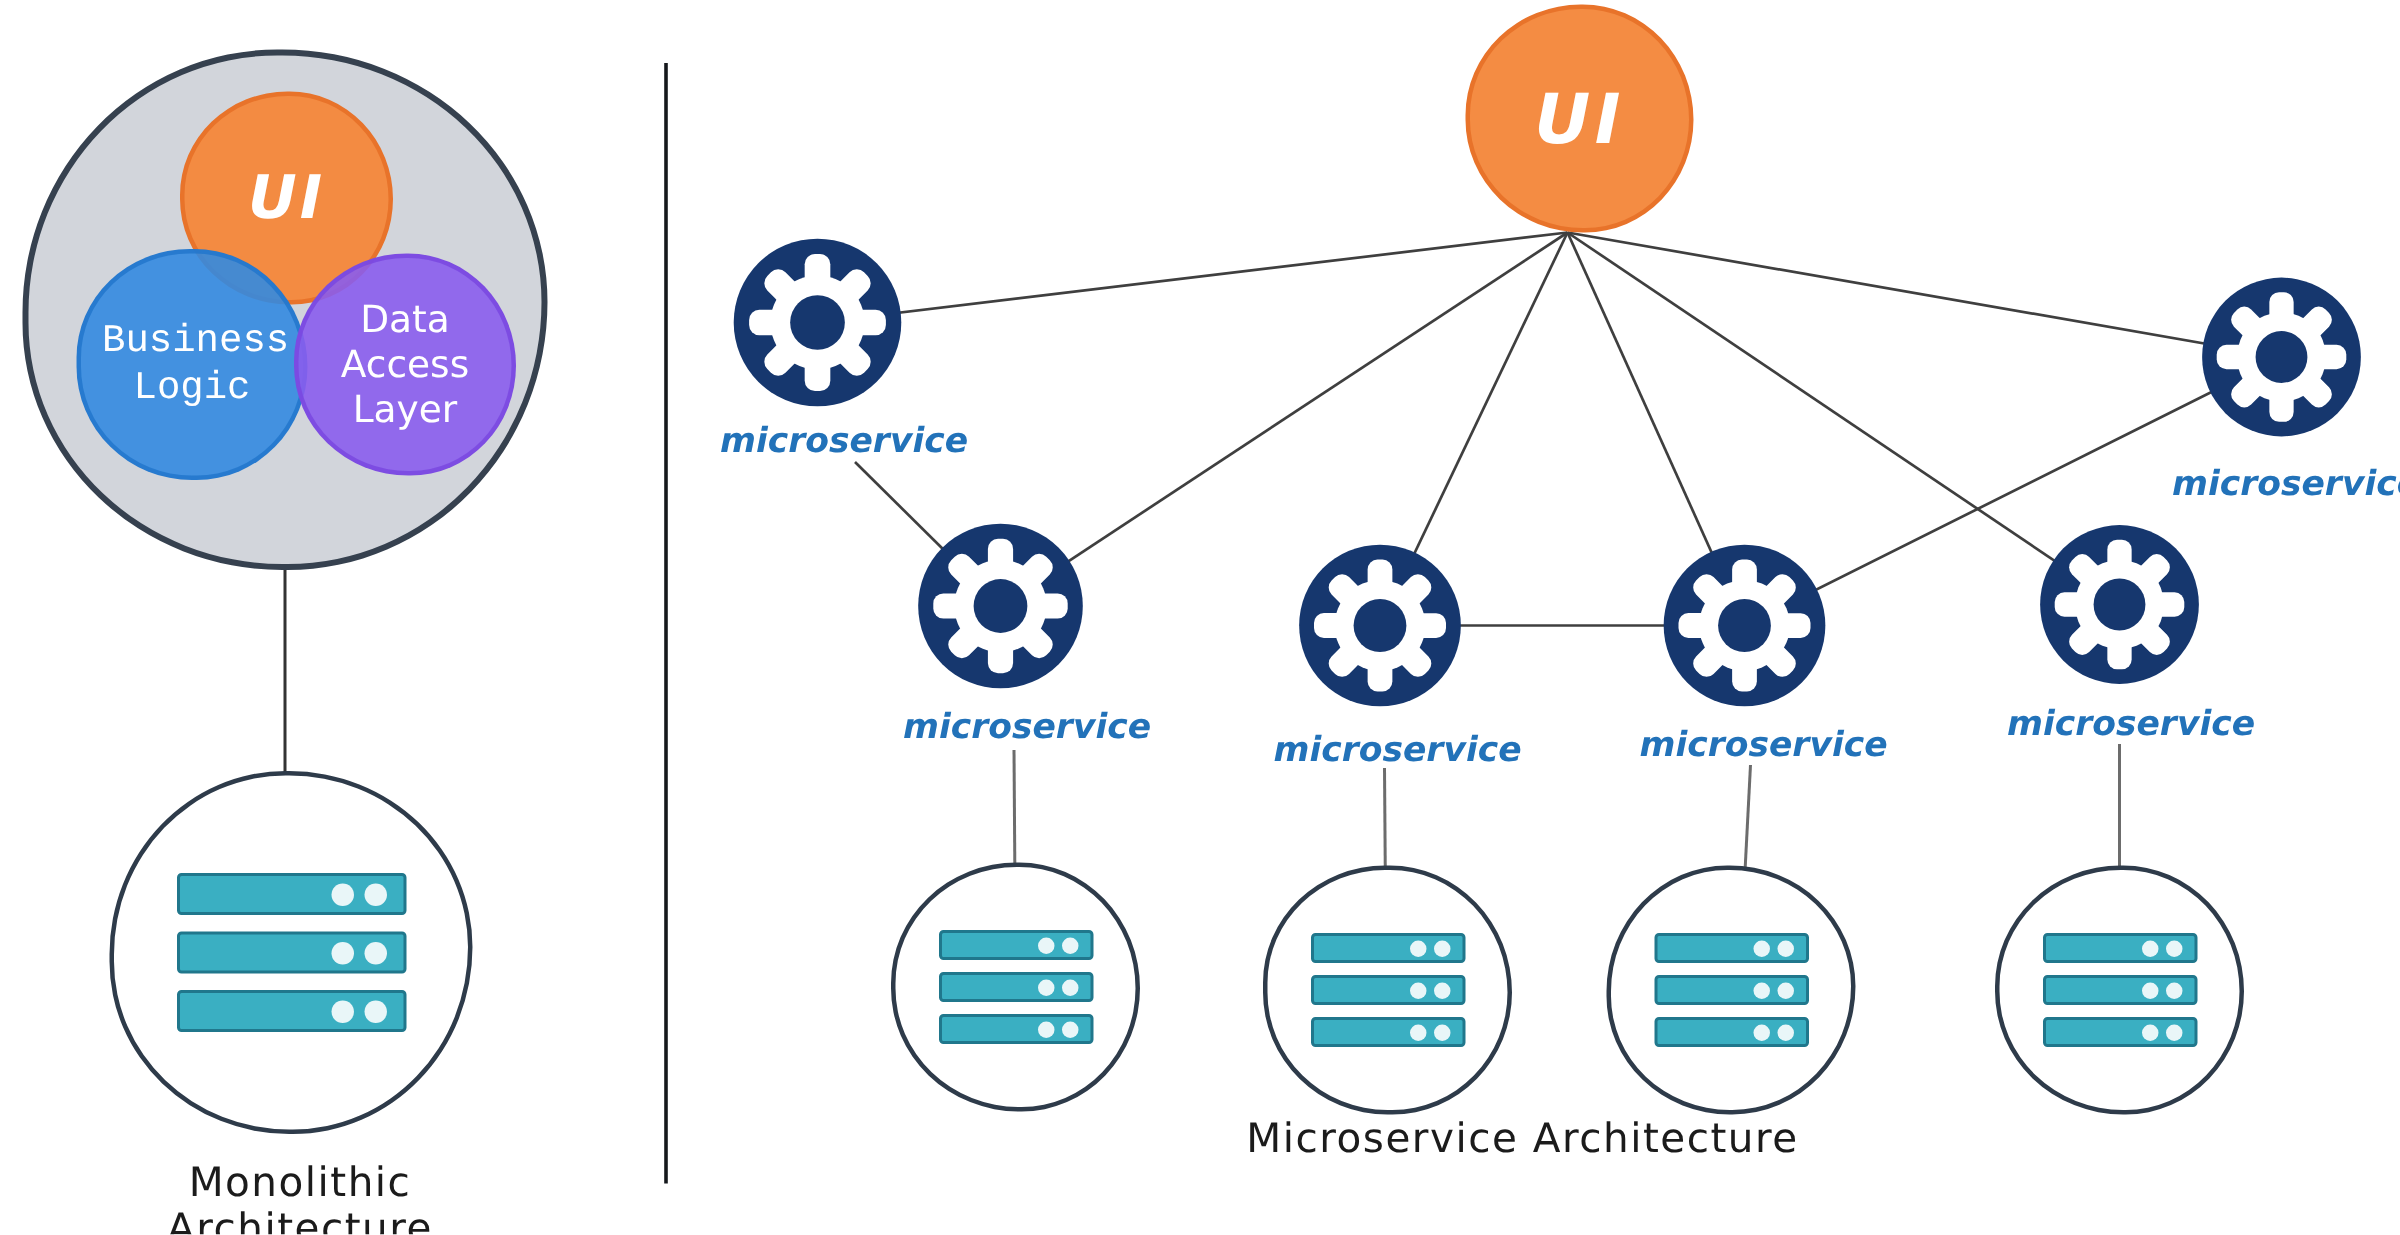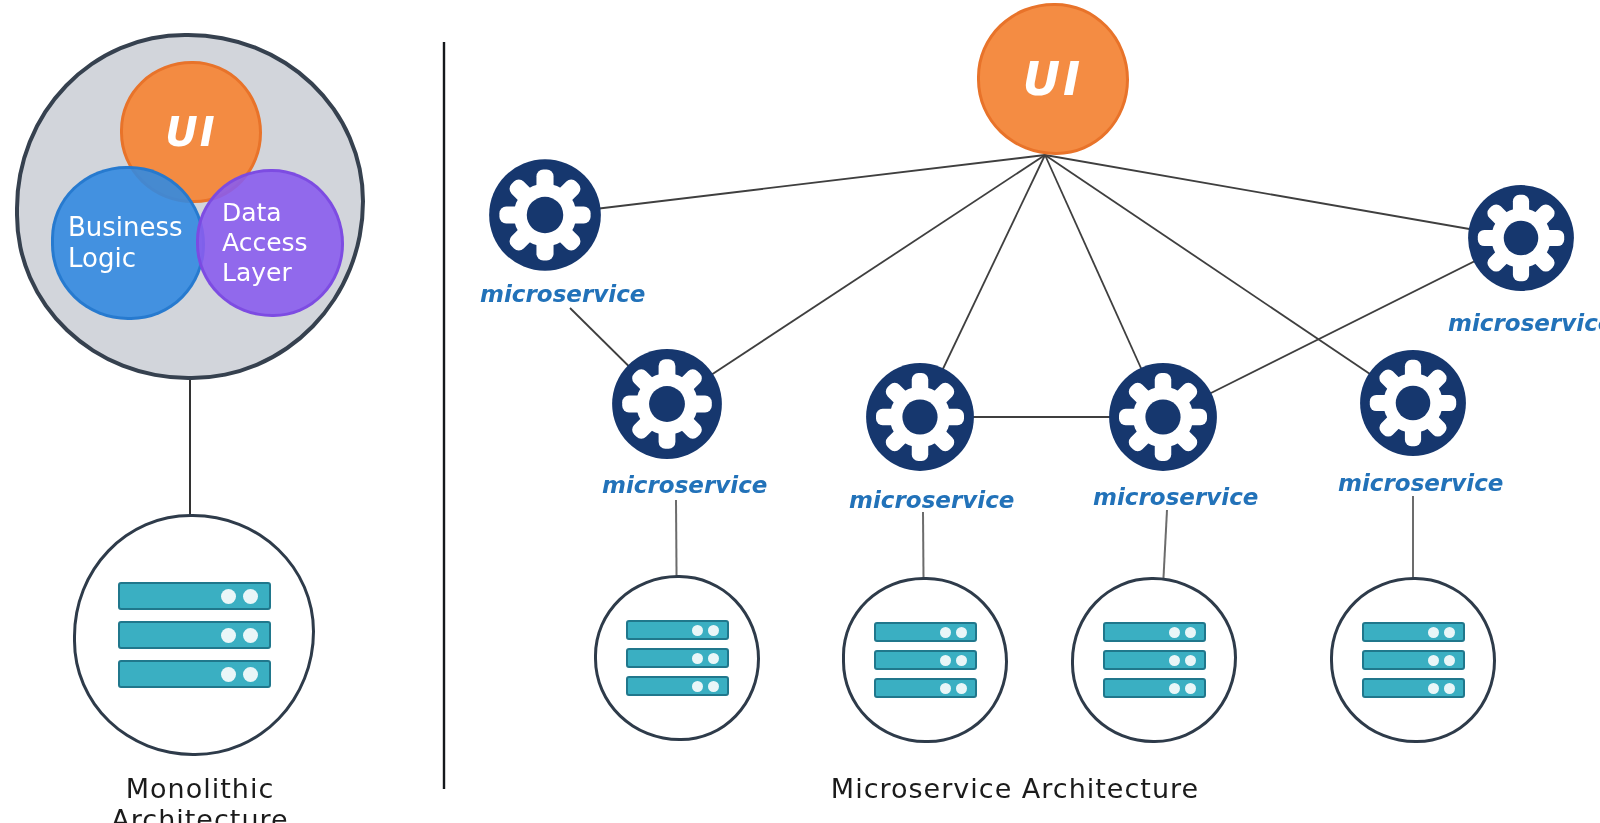--- a/index.html
+++ b/index.html
@@ -10,30 +10,30 @@
   
   #wires{position:absolute;left:0;top:0;z-index:1;}
   #wires line{stroke:#3f3f3f;stroke-width:1.8;}
   #wires line.gray{stroke:#6c6c6c;stroke-width:2;}
   #wires line.thick{stroke:#333;stroke-width:2;}
   #wires line.divider{stroke:#15181c;stroke-width:2.4;}
   
   .sk1{border-radius:49% 51% 50% 50% / 51% 49% 52% 48%;}
   .sk2{border-radius:51% 49% 48% 52% / 49% 51% 50% 50%;}
   .sk3{border-radius:50% 50% 49% 51% / 48% 52% 50% 50%;}
-  .node{position:absolute;z-index:2;display:flex;align-items:center;justify-content:center;box-sizing:border-box;}
+  .node{position:absolute;z-index:2;display:flex;align-items:center;justify-content:center;text-align:center;box-sizing:border-box;}
   
   .mono-outer{left:15px;top:33px;width:350px;height:347px;background:#d2d5db;border:4px solid #36414f;}
   .mono-ui{left:120px;top:61px;width:142px;height:142px;background:rgba(244,136,61,.97);border:3px solid #e8732a;z-index:3;
            color:#fff;font-size:40px;font-weight:700;font-style:italic;letter-spacing:2px;}
   .mono-biz{left:51px;top:166px;width:154px;height:154px;background:rgba(51,138,224,.90);border:3px solid rgba(34,119,204,.85);z-index:4;
             color:#fff;font-size:26px;line-height:1.2;}
   .mono-dal{left:196px;top:169px;width:148px;height:148px;background:rgba(138,93,237,.90);border:3px solid rgba(122,72,224,.85);z-index:5;
             color:#fff;font-size:25px;line-height:1.2;}
-  .mono-biz span{display:inline-block;width:120px;}
+  .mono-biz span{display:inline-block;width:120px;font-family:Liberation Mono, monospace;}
   .mono-dal span{display:inline-block;width:96px;}
   
   .ui-r{left:977px;top:3px;width:152px;height:152px;background:rgba(244,136,61,.97);border:3px solid #e8732a;
         color:#fff;font-size:46px;font-weight:700;font-style:italic;letter-spacing:3px;}
   
   .db{background:#ffffff;border:3.5px solid #2e3b4a;flex-direction:column;}
   .db-l{left:73px;top:514px;width:242px;height:242px;}
   .db-s{width:166px;height:166px;border-width:3px;}
   .db1{left:594px;top:575px;}
   .db2{left:842px;top:577px;}
@@ -59,21 +59,21 @@
   .ms-label{position:absolute;z-index:2;width:150px;text-align:left;color:#2272b9;font-size:23px;font-weight:600;font-style:italic;}
   .ml1{left:480px;top:281px;}
   .ml2{left:602px;top:472px;}
   .ml3{left:849px;top:487px;}
   .ml4{left:1093px;top:484px;}
   .ml5{left:1338px;top:470px;}
   .ml6{left:1448px;top:310px;}
   
   .caption{position:absolute;z-index:2;text-align:center;color:#1b1b1b;font-size:27px;letter-spacing:1px;font-weight:500;}
   .cap-l{left:40px;top:773px;width:320px;}
-  .cap-r{left:815px;top:773px;width:400px;}
+  .cap-r{left:815px;top:744px;width:400px;}
 </style>
 </head>
 <body>
 
 <div id="app">
 
   <svg id="wires" width="1600" height="823">
 
     <line class="divider" x1="444" y1="42" x2="444" y2="789"></line>
 

